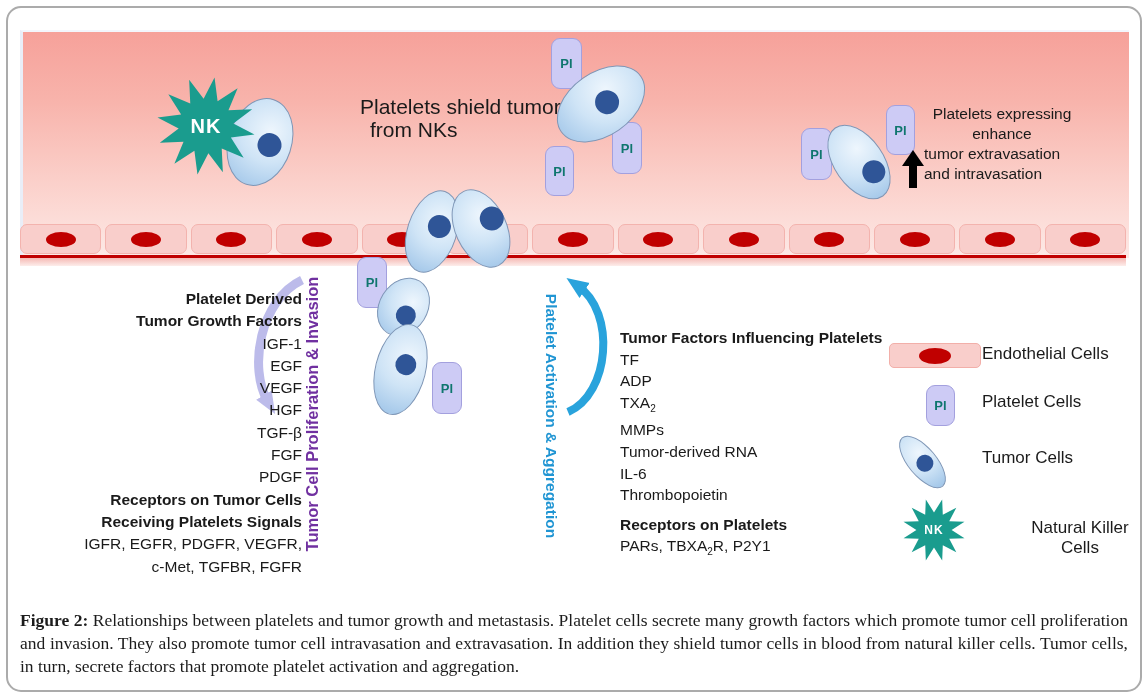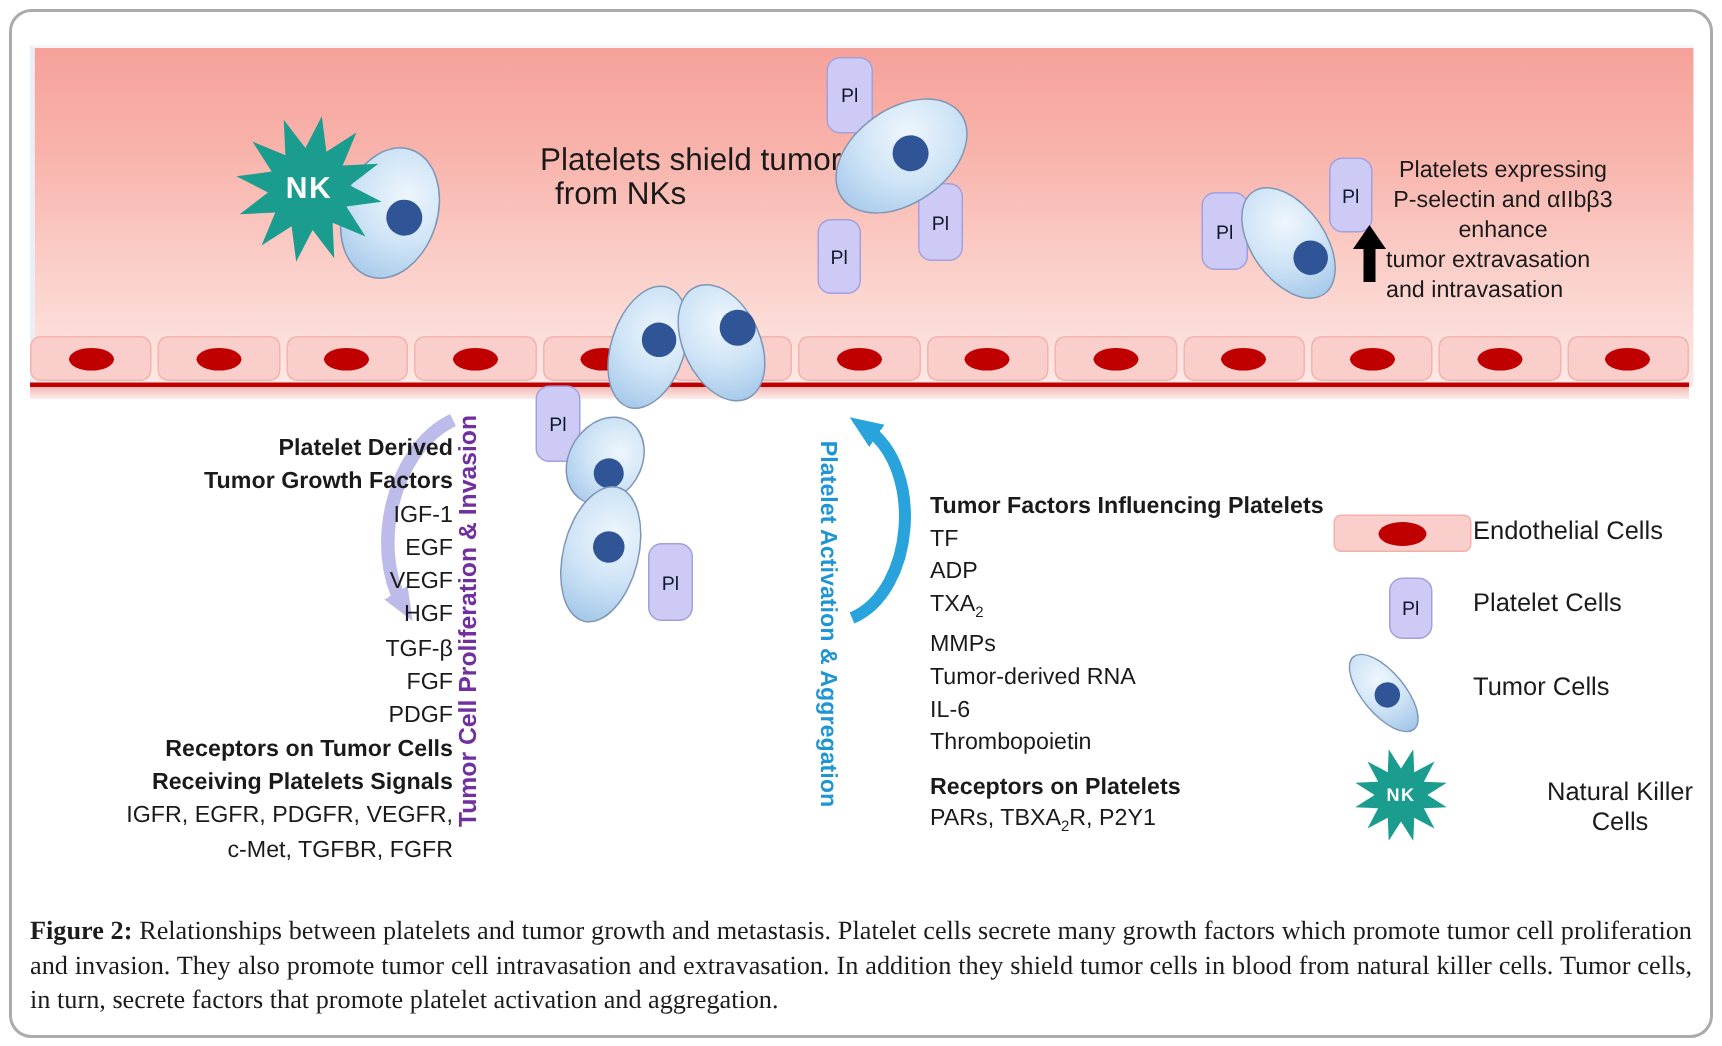--- a/index.html
+++ b/index.html
@@ -21,21 +21,21 @@
   .vessel-band{position:absolute;left:20px;top:258px;width:1106px;height:8px;z-index:1;
     background:linear-gradient(180deg,#f5b9b4,#fdedeb);}
 
   
   .tcell{position:absolute;border-radius:50%;z-index:5;
     background:radial-gradient(circle at 62% 35%,#eef6fd 0%,#cfe4f6 45%,#a6c9ea 88%,#9cc1e5 100%);
     border:1px solid #7e96b6;}
   .nucleus{position:absolute;border-radius:50%;background:#2f5597;}
   .platelet{position:absolute;background:#cdcbf5;border:1.5px solid #a3a0de;border-radius:9px;
     display:flex;align-items:center;justify-content:center;z-index:4;
-    color:#0f172a;font-size:13px;font-weight:normal;}
+    color:#0f766e;font-size:13px;font-weight:bold;}
   .nk-star{position:absolute;z-index:6;}
   .nk-label{position:absolute;z-index:7;display:flex;align-items:center;justify-content:center;
     color:#fff;font-weight:bold;letter-spacing:1px;}
 
   
   .note{position:absolute;z-index:5;color:#1a1a1a;}
   .shield-note{left:360px;top:95px;font-size:21px;line-height:23px;}
   .shield-note .l2{padding-left:10px;}
   .extrav-note{left:920px;top:104px;width:164px;font-size:15.5px;line-height:20px;text-align:center;}
   .extrav-note .left-line{text-align:left;padding-left:4px;}
@@ -160,21 +160,20 @@
       <span>Pl</span>
     </div>
   <div class="tcell" style="left:834px;top:120px;width:48px;height:82px;transform:rotate(-35deg);">
     <div class="nucleus" style="left:40%;top:56%;width:23px;height:23px;"></div>
   </div>
   <svg class="black-arrow" width="22" height="38" viewBox="0 0 22 38">
     <polygon points="11,0 22,16 15,16 15,38 7,38 7,16 0,16" fill="#000"></polygon>
   </svg>
   <div class="note extrav-note">
     <div>Platelets expressing</div>
-    <div>P-selectin and αIIbβ3</div>
     <div>enhance</div>
     <div class="left-line">tumor extravasation</div>
     <div class="left-line">and intravasation</div>
   </div>
 
   <div class="platelet" style="left:357px;top:257px;width:28px;height:49px;z-index:5;">
       <span>Pl</span>
     </div>
   <div class="tcell" style="left:379px;top:276px;width:47px;height:60px;transform:rotate(32deg);z-index:6;">
     <div class="nucleus" style="left:42%;top:44%;width:20px;height:20px;"></div>

